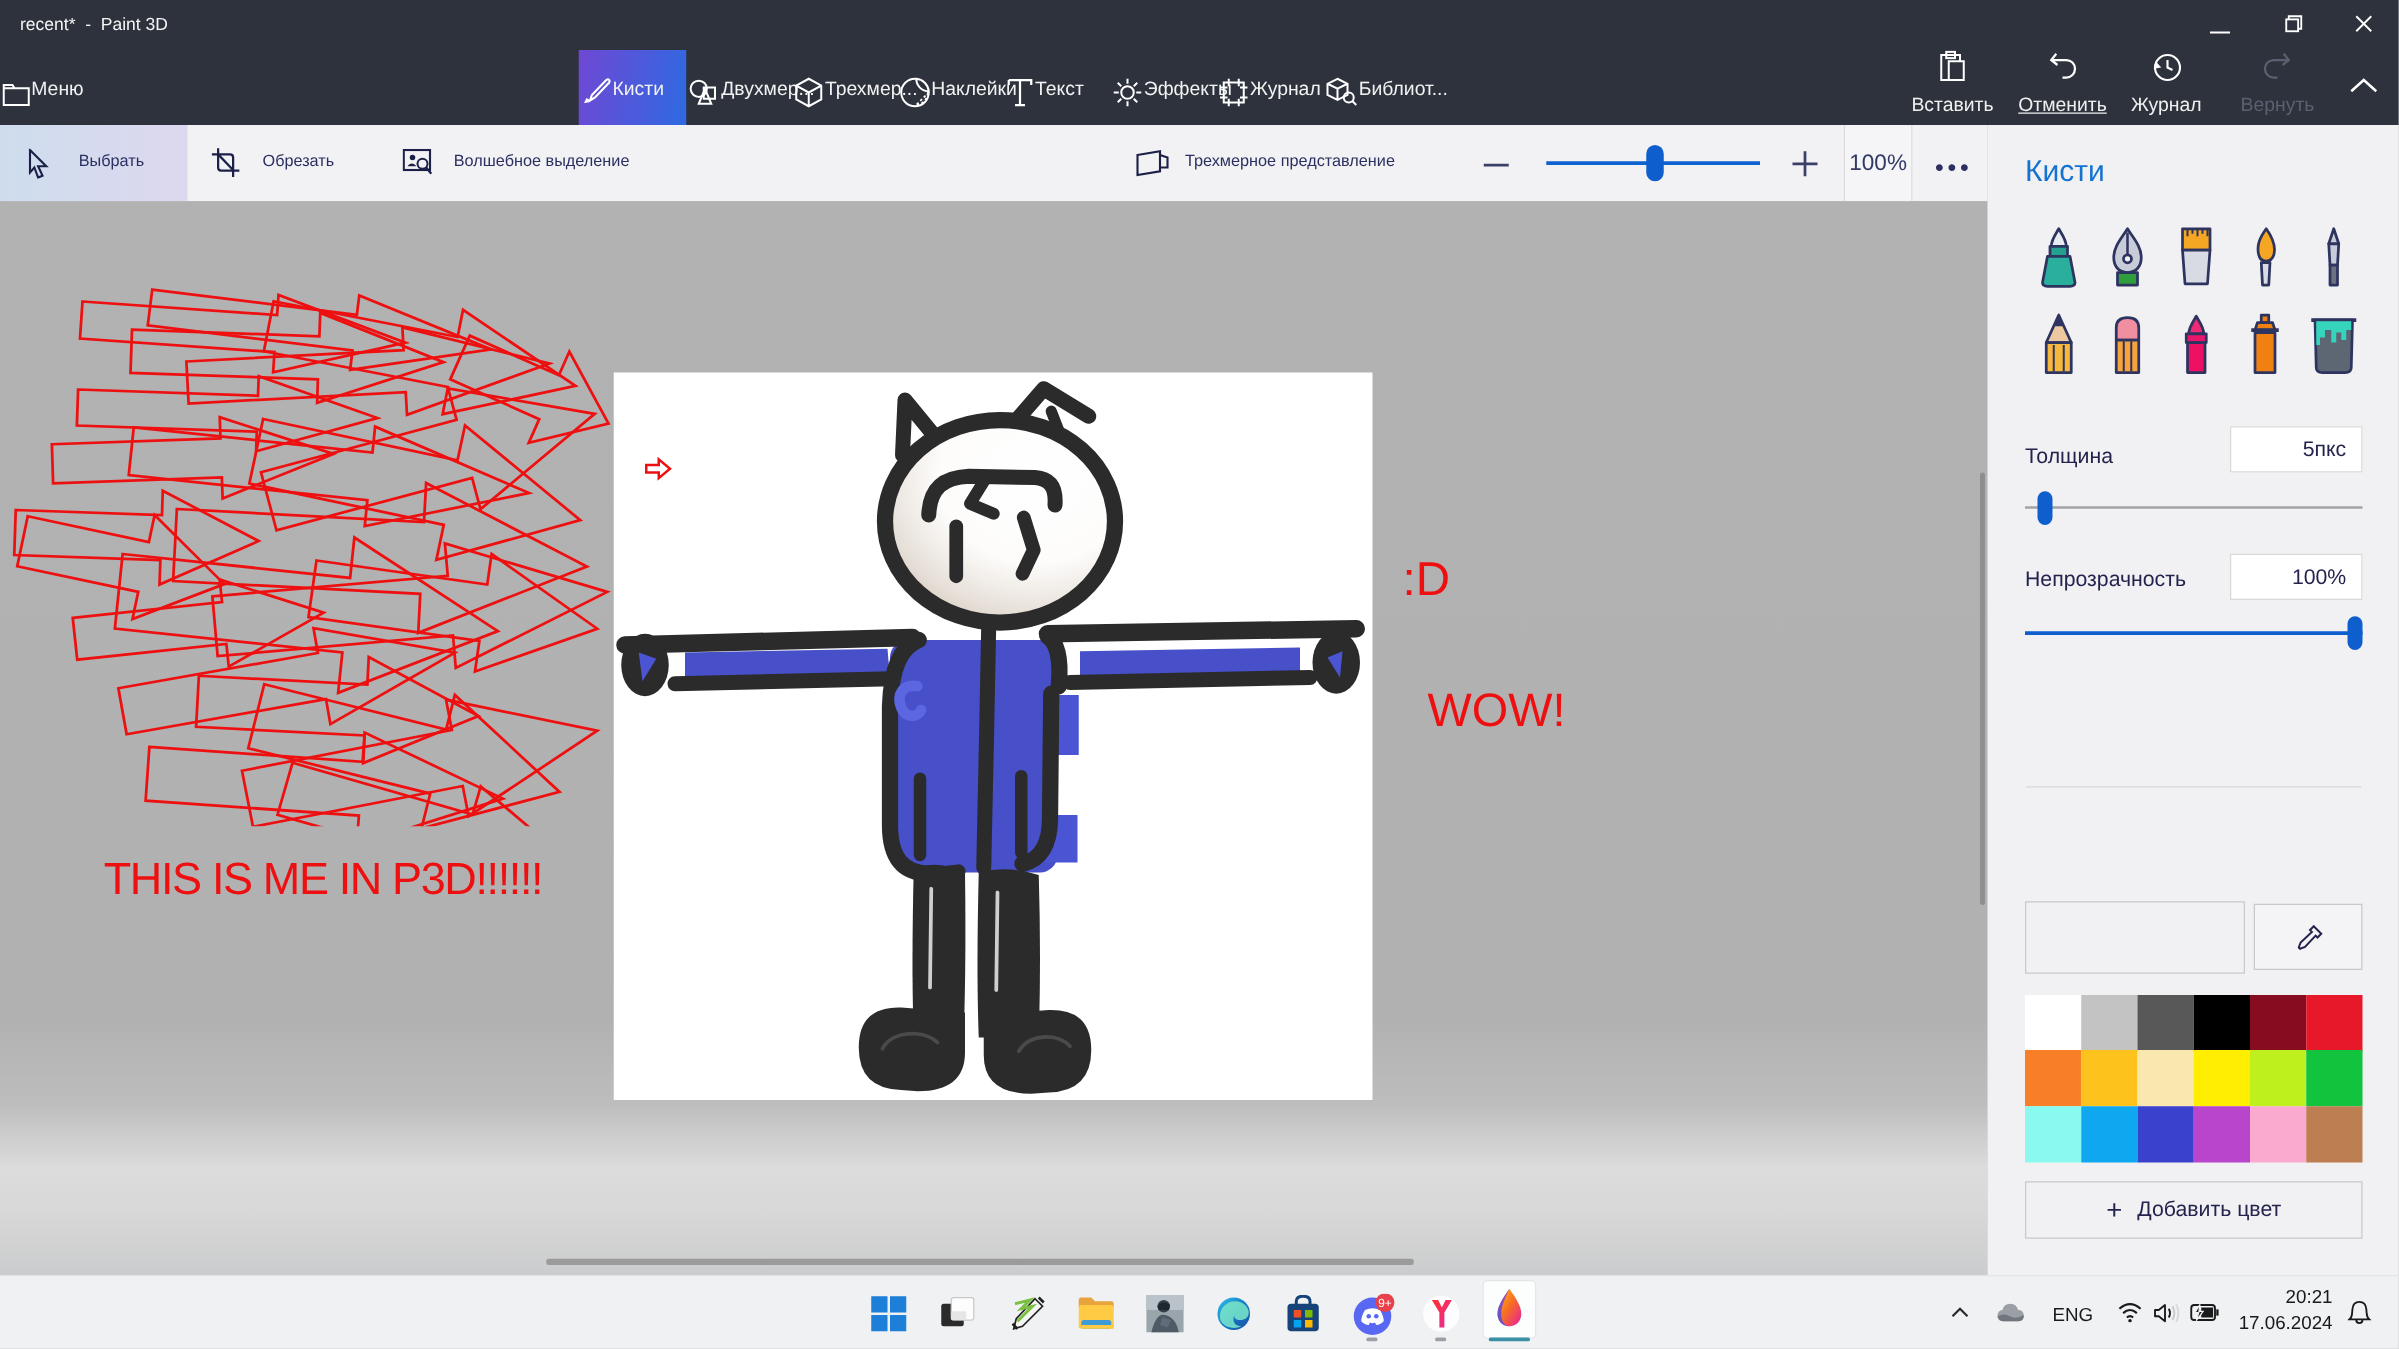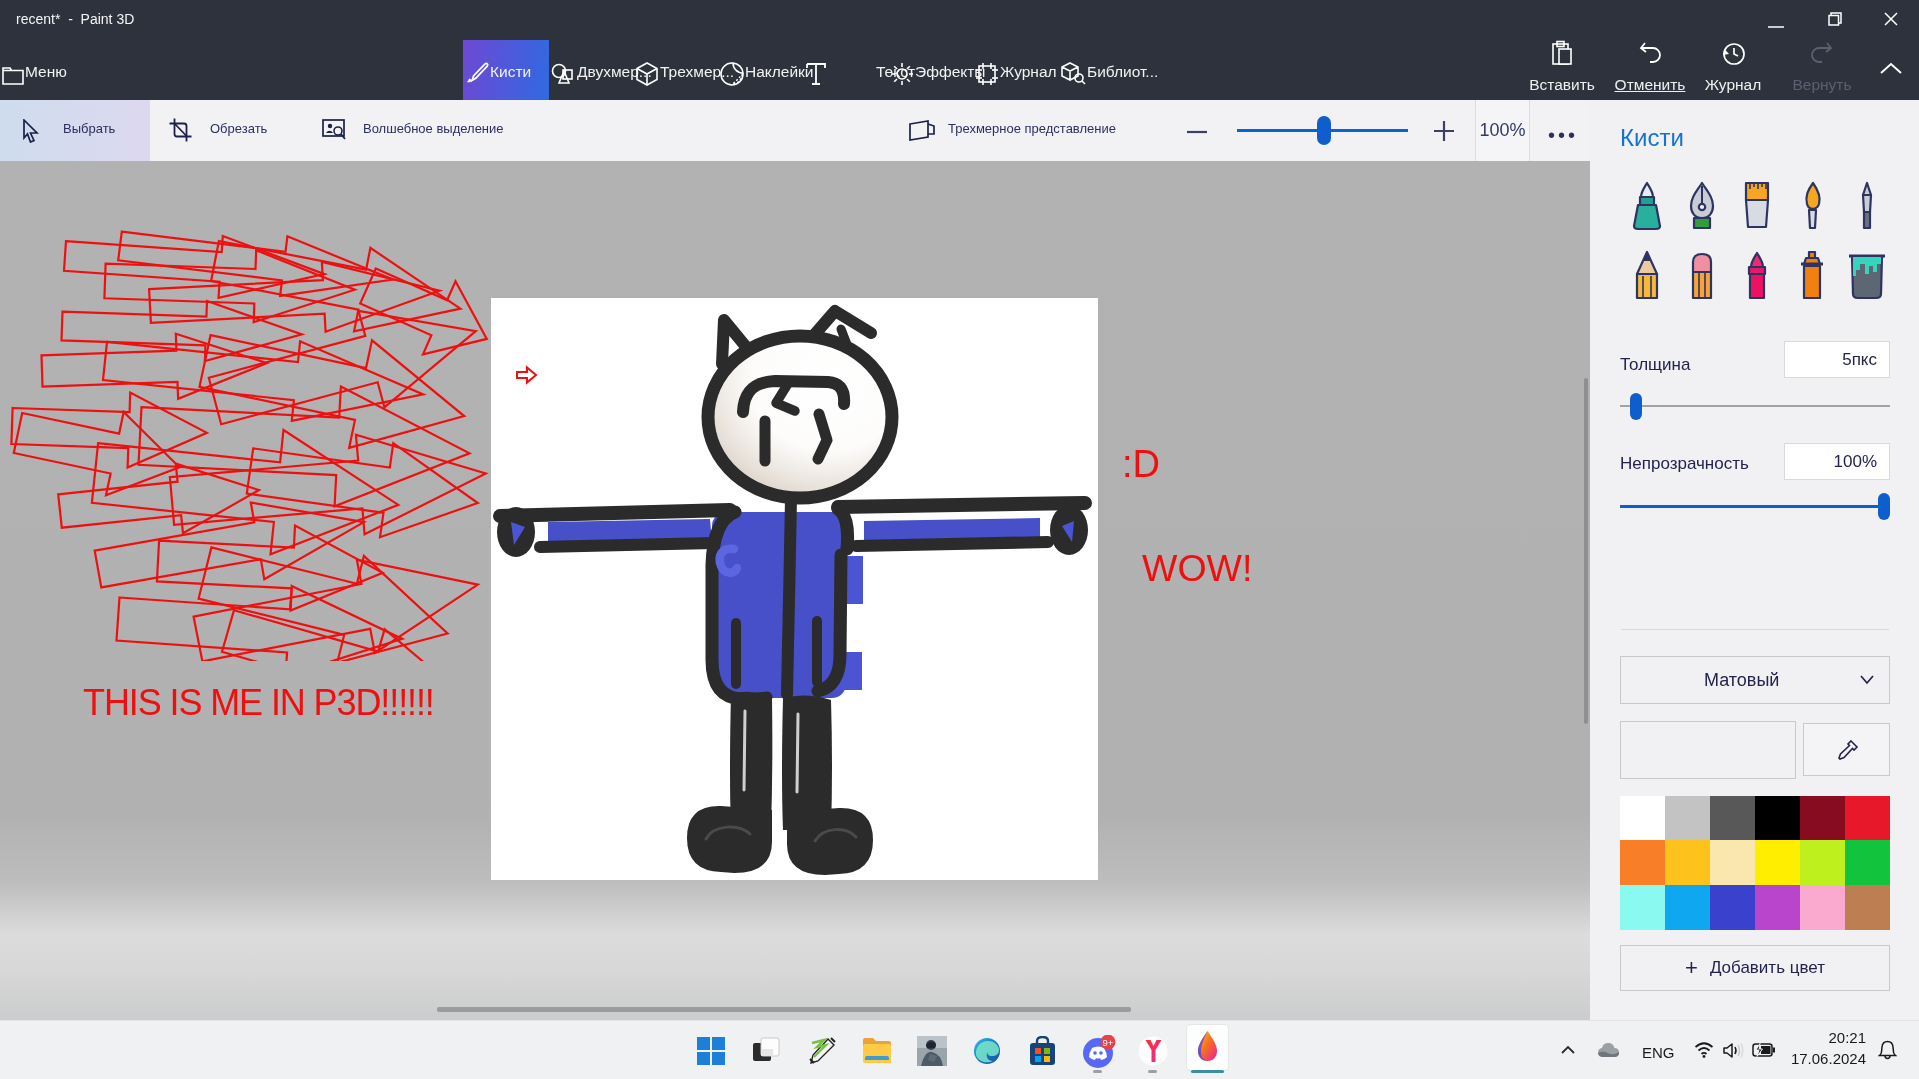--- a/index.html
+++ b/index.html
@@ -92,21 +92,21 @@
   </div>
   <div class="abs tab" style="left:719px;">
     <div class="ic">
         <svg width="26" height="26" viewBox="0 0 26 26">
           <path d="M13,2 A11,11 0 1 0 24,13 L24,12 A 10 10 0 0 1 14,2 Z M14,2 A11,11 0 0 1 24,12" fill="none" stroke="#fff" stroke-width="1.6" stroke-linejoin="round"></path>
           <path d="M23.2,13.5 A10.5,10.5 0 0 1 13.5,23.2 C17,20 20,17 23.2,13.5 Z" fill="none" stroke="#fff" stroke-width="1.4" stroke-dasharray="2 2"></path>
         </svg>
       </div>
     <div class="lb">Наклейки</div>
   </div>
-  <div class="abs tab" style="left:804px;gap:48px;">
+  <div class="abs tab" style="left:804px;">
     <div class="ic">
         <svg width="24" height="26" viewBox="0 0 24 26">
           <path d="M3 3 H21 V7 M12 3 V23 M8 23 H16" fill="none" stroke="#fff" stroke-width="1.8"></path>
           <path d="M3 3 V7" fill="none" stroke="#fff" stroke-width="1.8"></path>
         </svg>
       </div>
     <div class="lb">Текст</div>
   </div>
   <div class="abs tab" style="left:889px;">
     <div class="ic">
@@ -402,26 +402,20 @@
       </div>
     <div class="abs plabel" style="left:30px; top:255px;">Толщина</div>
     <div class="abs pinput" style="left:194px; top:241px;">5пкс</div>
     <div class="abs track" style="left:30px; top:305px; width:270px;"></div>
     <div class="abs thumb" style="left:40px; top:293px;"></div>
     <div class="abs plabel" style="left:30px; top:354px;">Непрозрачность</div>
     <div class="abs pinput" style="left:194px; top:343px;">100%</div>
     <div class="abs track" style="left:30px; top:405px; width:270px; background:#0e5fcd; height:3px;"></div>
     <div class="abs thumb" style="left:288px; top:393px;"></div>
     <div class="abs" style="left:31px; top:529px; width:268px; height:1px; background:#d9d9d9;"></div>
-    <div class="abs pbtn" style="left:30px; top:556px; width:270px; height:48px; display:flex; align-items:center;">
-      <span class="plabel" style="font-size:18px; margin-left:83px;">Матовый</span>
-      <svg style="position:absolute; right:14px; top:17px;" width="16" height="12" viewBox="0 0 16 12">
-          <path d="M2 2 L8 9 L14 2" fill="none" stroke="#23234e" stroke-width="1.7"></path>
-        </svg>
-    </div>
     <div class="abs pbtn" style="left:30px; top:621px; width:176px; height:58px;"></div>
     <div class="abs pbtn" style="left:213px; top:623px; width:87px; height:53px; background:#f4f4f6;">
       <svg style="position:absolute; left:33px; top:15px;" width="22" height="23" viewBox="0 0 22 23">
           <path d="M14 2 l6 6 -3 3 -1.5 -1.5 -8.5 9 -4 1.5 -1 -1 1.5 -4 9 -8.5 L11 5 Z" fill="none" stroke="#23234e" stroke-width="1.6"></path>
         </svg>
     </div>
     <div id="swatches" class="abs" style="left:30px; top:696px; width:270px; height:133px;">
         <div class="abs" style="left:0px; top:0px; width:45px; height:45px; background:#ffffff;"></div>
         <div class="abs" style="left:45px; top:0px; width:45px; height:45px; background:#c3c3c3;"></div>
         <div class="abs" style="left:90px; top:0px; width:45px; height:45px; background:#585858;"></div>

